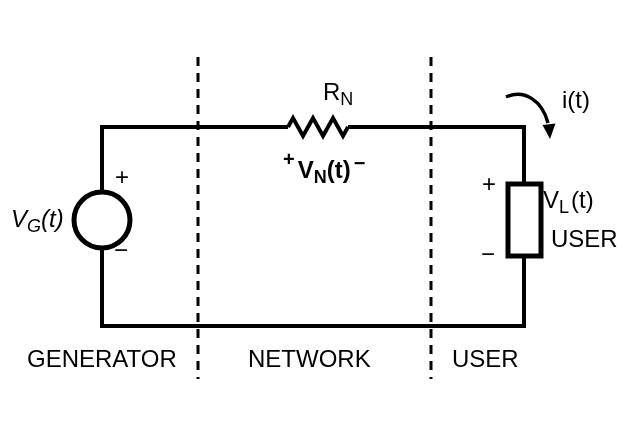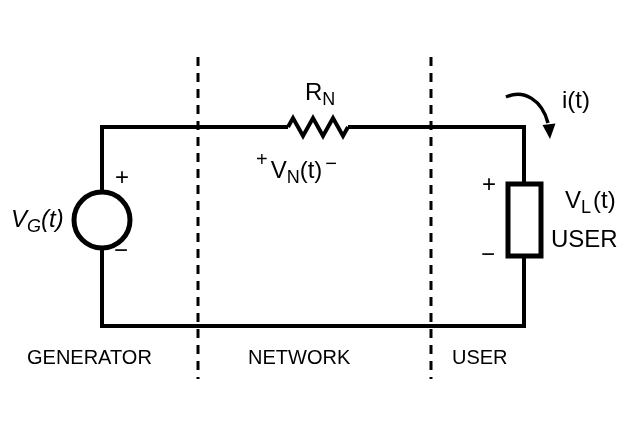--- a/index.html
+++ b/index.html
@@ -44,21 +44,21 @@
   .pm-right {
     font-size: 20px;
     position: relative;
     top: -8px;
     margin-left: 3px;
   }
   .sign {
     font-size: 24px;
   }
   .section-label {
-    font-size: 20px;
+    font-size: 24px;
   }
 </style>
 </head>
 <body>
 
 <div class="stage">
 
   <svg width="630" height="440" viewBox="0 0 630 440">
 
     <line x1="198" y1="57" x2="198" y2="379" stroke="#000000" stroke-width="3" stroke-dasharray="9 7"></line>
@@ -74,26 +74,26 @@
     <rect x="508" y="184" width="33" height="72" fill="#ffffff" stroke="#000000" stroke-width="5"></rect>
 
     <path d="M506,97 C524,89 542,100 548,123" fill="none" stroke="#000000" stroke-width="3.5"></path>
     <polygon points="550,139 542.5,125 555.5,123.5" fill="#000000"></polygon>
   </svg>
 
   <div class="lbl" style="left:11px; top:207px;font-style:italic;"><span>V</span><sub>G</sub><span>(t)</span></div>
   <div class="lbl sign" style="left:115px; top:165px;">+</div>
   <div class="lbl sign" style="left:114px; top:238px;">−</div>
 
-  <div class="lbl" style="left:305px; top:80px;"><span>R</span><sub>N</sub></div>
-  <div class="lbl" style="left:256px; top:158px;"><span class="pm-left">+</span><span>V</span><sub>N</sub><span>(t)</span><span class="pm-right">−</span></div>
+  <div class="lbl" style="left:323px; top:80px;"><span>R</span><sub>N</sub></div>
+  <div class="lbl" style="left:283px; top:158px;font-weight:bold;"><span class="pm-left">+</span><span>V</span><sub>N</sub><span>(t)</span><span class="pm-right">−</span></div>
 
   <div class="lbl" style="left:562px; top:88px;">i(t)</div>
   <div class="lbl sign" style="left:482px; top:172px;">+</div>
   <div class="lbl sign" style="left:481px; top:242px;">−</div>
-  <div class="lbl" style="left:565px; top:188px;text-align:center;"><span>V</span><sub style="margin-right:2px;">L</sub><span>(t)</span></div>
+  <div class="lbl" style="left:543px; top:188px;text-align:center;"><span>V</span><sub style="margin-right:2px;">L</sub><span>(t)</span></div>
   <div class="lbl" style="left:551px; top:227px;">USER</div>
 
   <div class="lbl section-label" style="left:27px; top:347px;">GENERATOR</div>
   <div class="lbl section-label" style="left:452px; top:347px;">USER</div>
   <div class="lbl section-label" style="left:248px; top:347px;">NETWORK</div>
 
 </div>
 
 </body></html>

